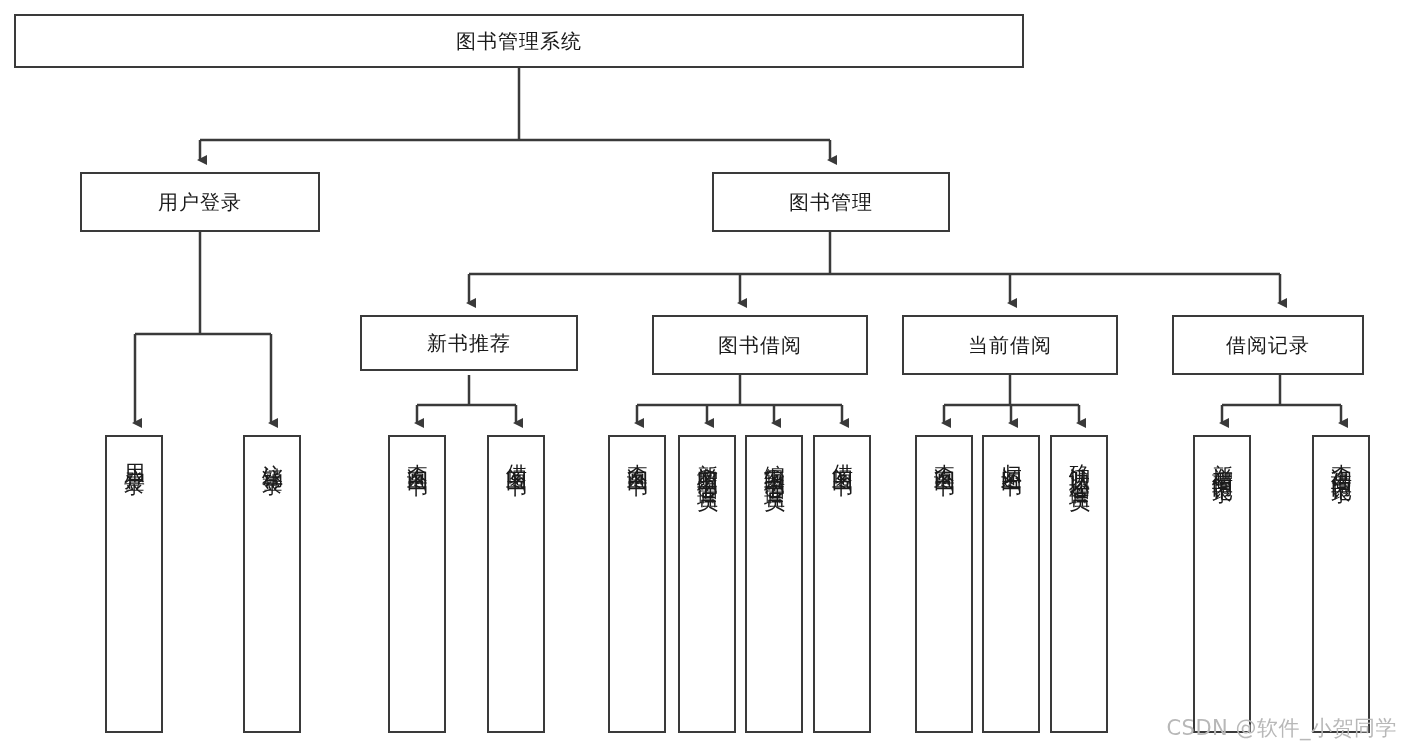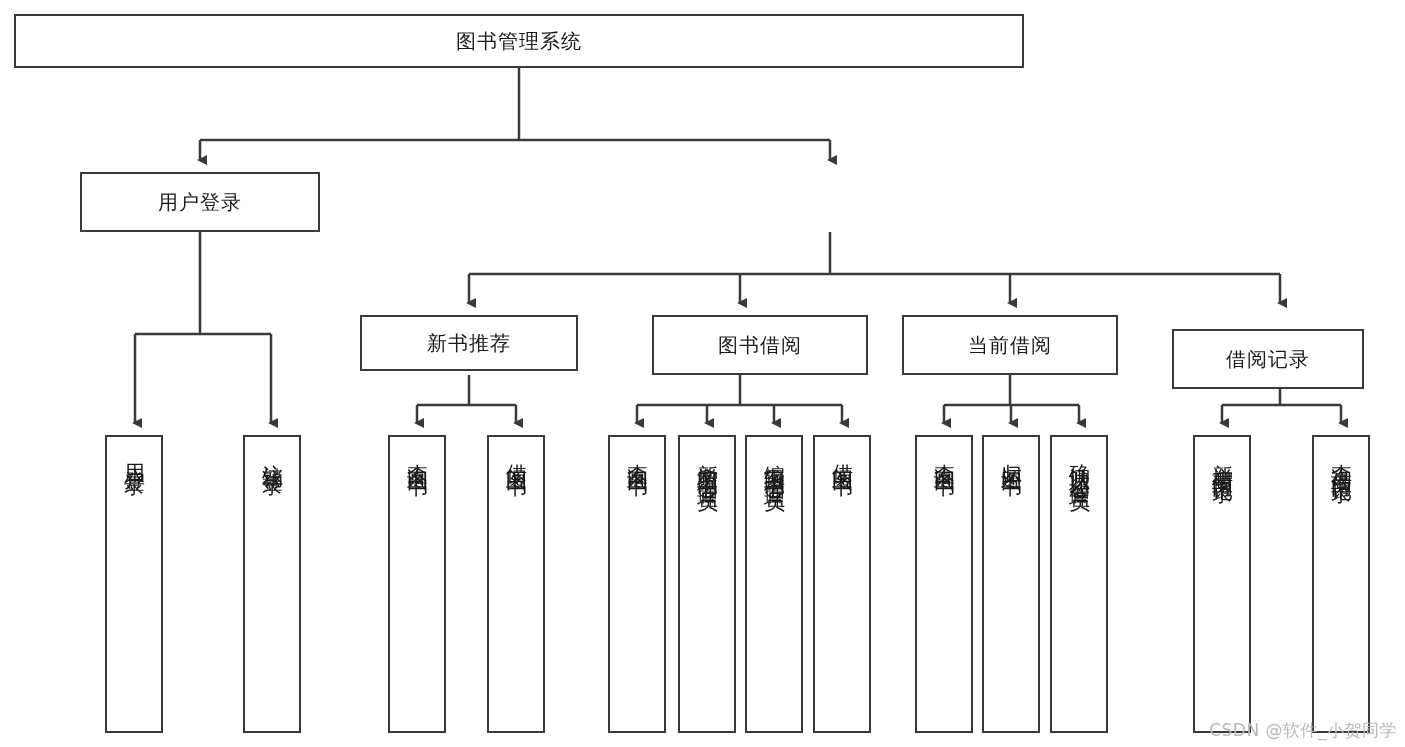--- a/index.html
+++ b/index.html
@@ -51,21 +51,21 @@
     line-height: 1;
     white-space: nowrap;
   }
   .node.horiz .htext {
     white-space: nowrap;
   }
   #watermark {
     position: absolute;
     right: 8px;
     bottom: 5px;
-    font-size: 17px;
+    font-size: 21px;
     color: #b8b8b8;
     white-space: nowrap;
     letter-spacing: 0.5px;
   }
 </style>
 </head>
 <body>
 
 <div id="stage">
 
@@ -119,31 +119,34 @@
     </g>
   </svg>
 
   <div class="node horiz" style="left:14px; top:14px; width:1010px; height:54px;">
     <span class="htext">图书管理系统</span>
   </div>
 
   <div class="node horiz" style="left:80px; top:172px; width:240px; height:60px;">
     <span class="htext">用户登录</span>
   </div>
+  <div class="node horiz" style="left:712px; top:172px; width:238px; height:60px;">
+    <span class="htext">图书管理</span>
+  </div>
 
   <div class="node horiz" style="left:360px; top:315px; width:218px; height:56px;">
     <span class="htext">新书推荐</span>
   </div>
   <div class="node horiz" style="left:652px; top:315px; width:216px; height:60px;">
     <span class="htext">图书借阅</span>
   </div>
   <div class="node horiz" style="left:902px; top:315px; width:216px; height:60px;">
     <span class="htext">当前借阅</span>
   </div>
-  <div class="node horiz" style="left:1172px; top:315px; width:192px; height:60px;margin-top:14px;">
+  <div class="node horiz" style="left:1172px; top:315px; width:192px; height:60px;">
     <span class="htext">借阅记录</span>
   </div>
 
   <div class="node vert" style="left:105px; top:435px; width:58px; height:298px;">
     <span class="vtext">用户登录</span>
   </div>
   <div class="node vert" style="left:243px; top:435px; width:58px; height:298px;">
     <span class="vtext">注销登录</span>
   </div>
   <div class="node vert" style="left:388px; top:435px; width:58px; height:298px;">

